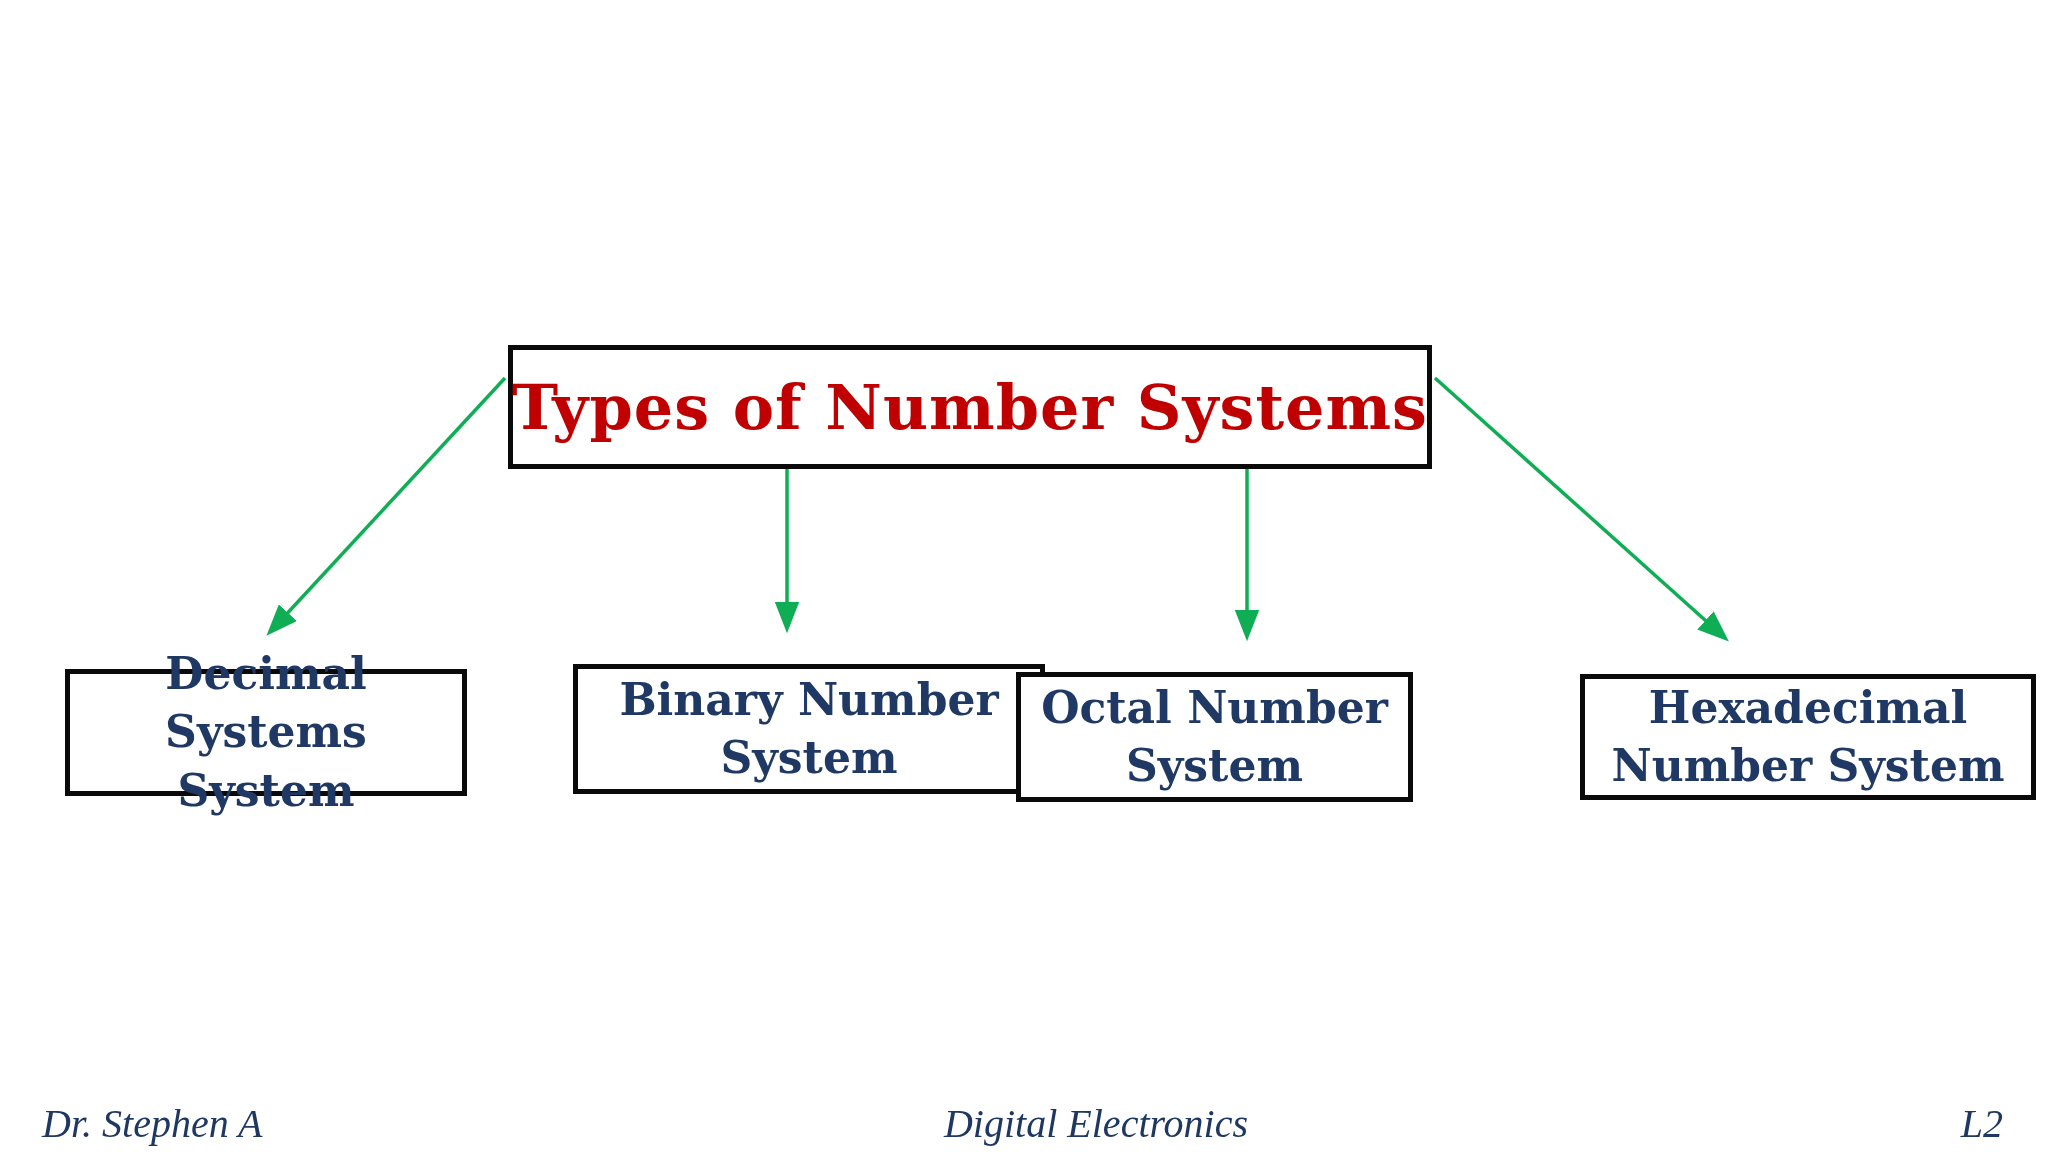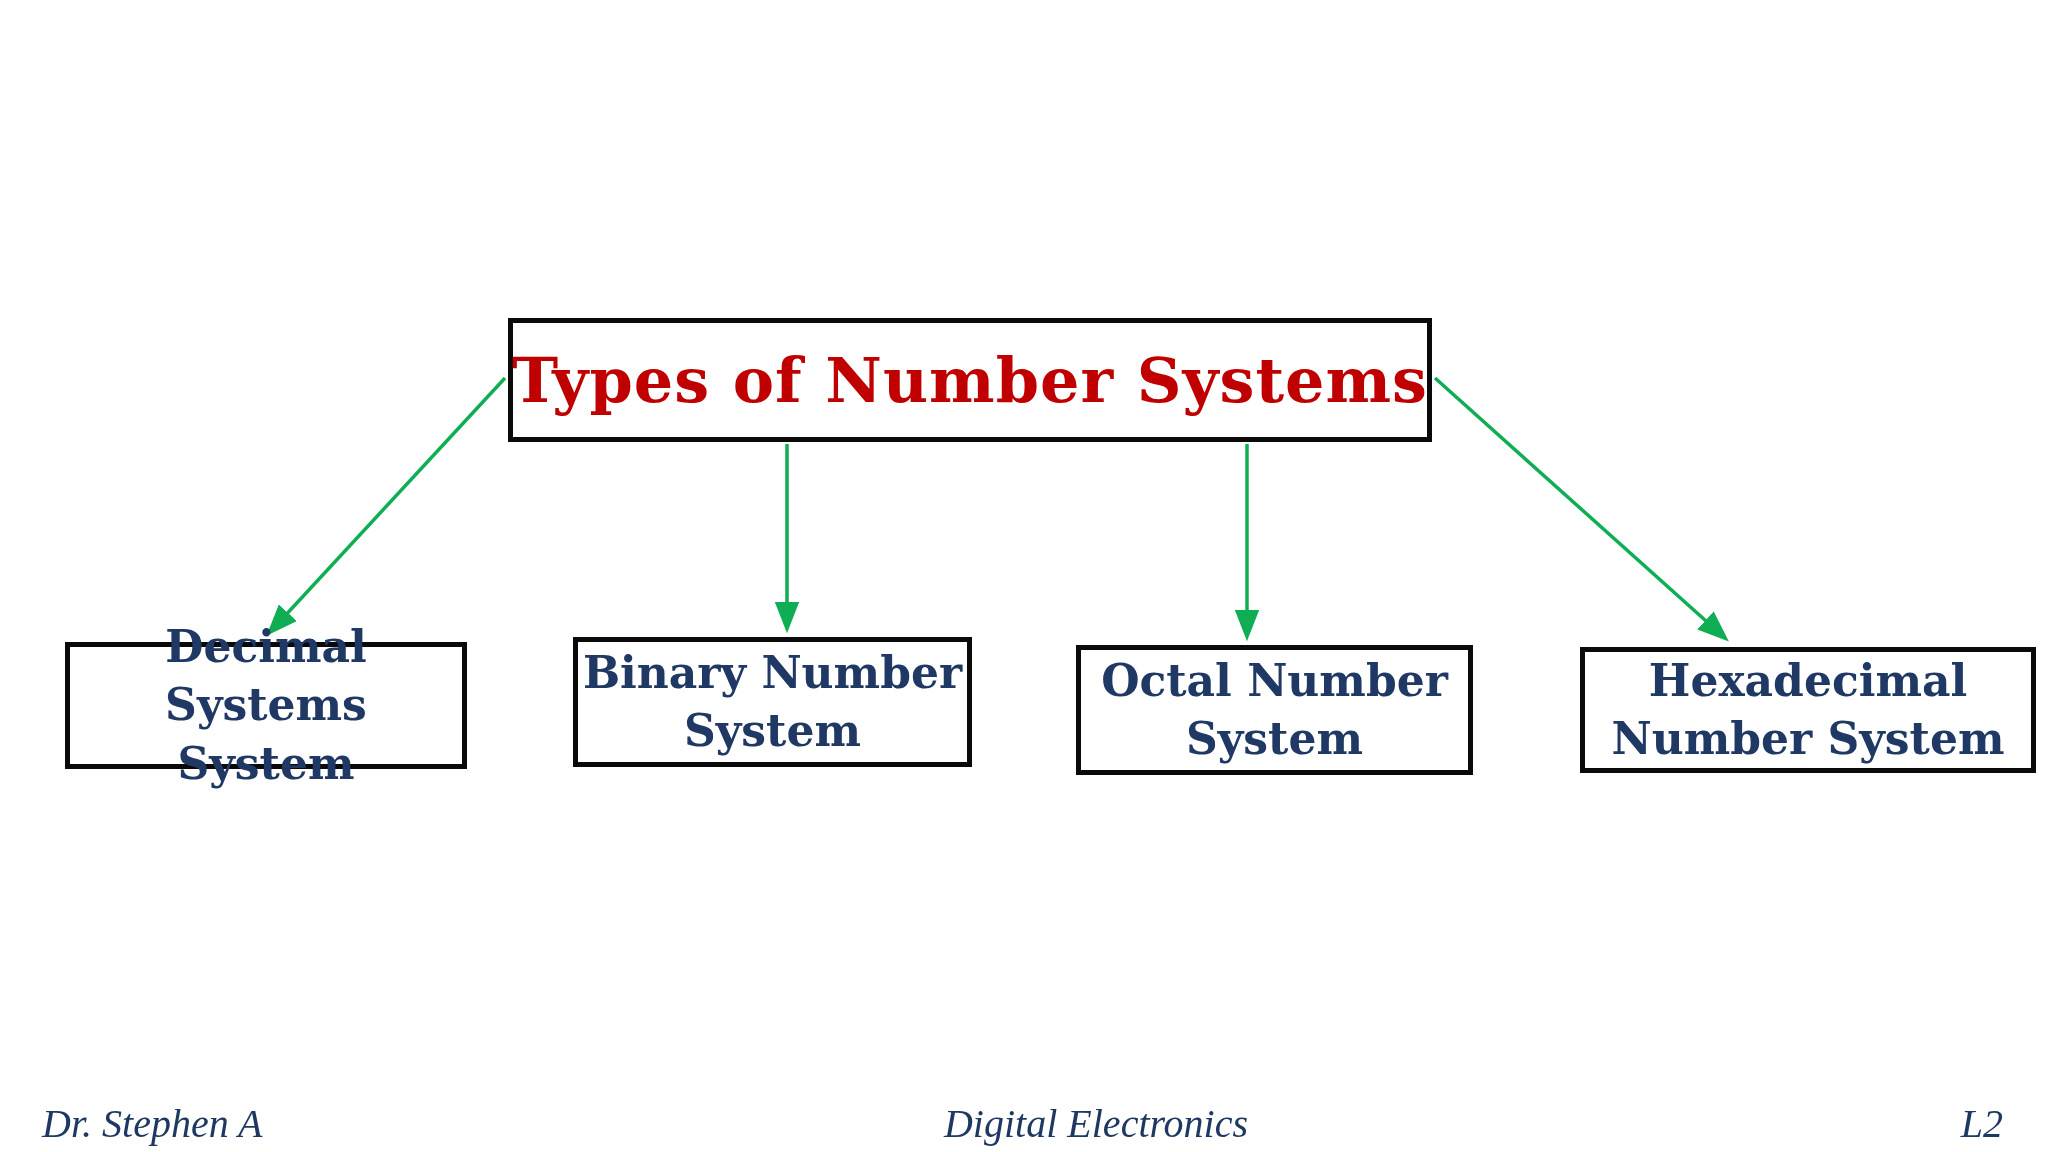--- a/index.html
+++ b/index.html
@@ -29,39 +29,40 @@
   #connectors .arrowhead{
     fill:var(--color-arrow);
   }
   .node{
     position:absolute;
     box-sizing:border-box;
     border:5px solid var(--color-border);
     background:var(--color-background);
     display:flex;align-items:center;justify-content:center;
     text-align:center;
+    margin-top:27px;
   }
   .root-node{
     left:508px;top:318px;width:924px;height:124px;
   }
   .root-node .node-label{
     color:var(--color-title);
     font-size:62px;font-weight:700;
     letter-spacing:1px;
     white-space:nowrap;
   }
   .child-node .node-label{
     color:var(--color-label);
     font-size:44px;font-weight:700;
     line-height:1.32;
     white-space:pre-line;
   }
   #node-decimal{left:65px;top:642px;width:402px;height:127px;}
-  #node-binary{left:573px;top:637px;width:399px;height:130px;}
-  #node-octal{left:1076px;top:645px;width:397px;height:130px;text-align:center;}
+  #node-binary{left:573px;top:637px;width:472px;height:130px;}
+  #node-octal{left:1016px;top:645px;width:397px;height:130px;text-align:center;}
   #node-hexadecimal{left:1580px;top:647px;width:456px;height:126px;}
   .footer-item{
     position:absolute;
     top:1100px;
     color:var(--color-footer);
     font-family:"Liberation Serif","DejaVu Serif",serif;
     font-style:italic;
     font-size:40px;
     white-space:nowrap;
   }

